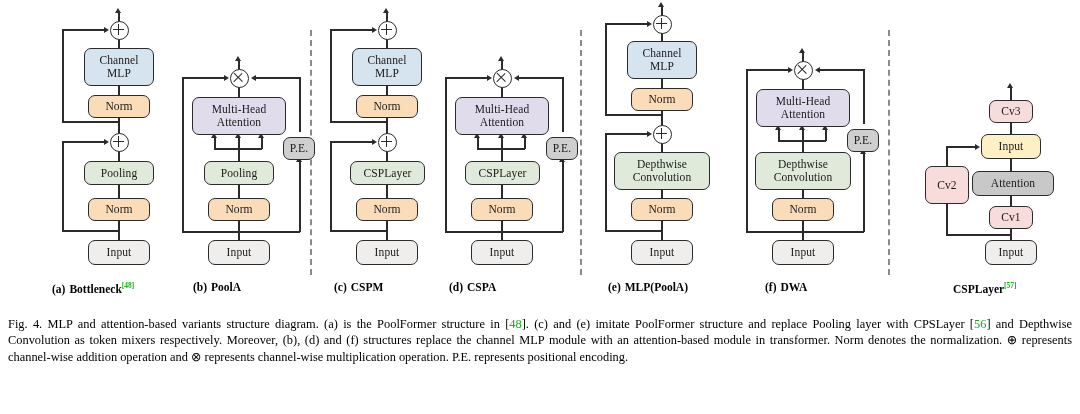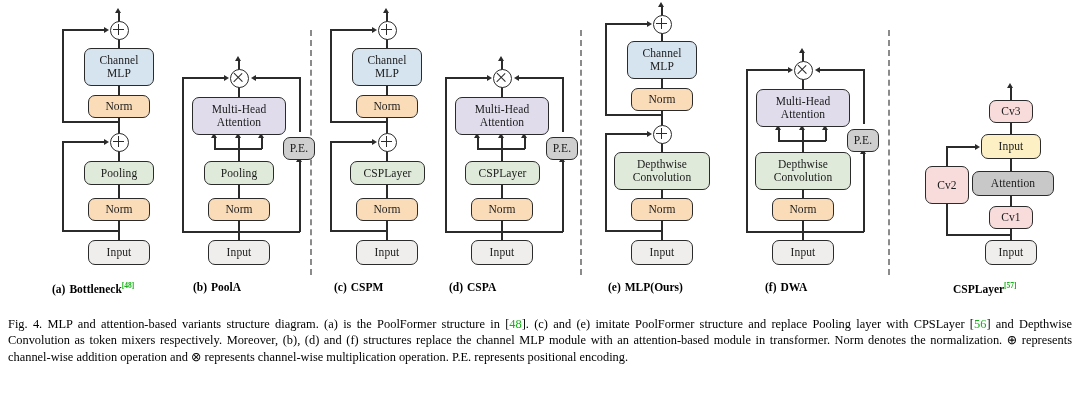--- a/index.html
+++ b/index.html
@@ -281,21 +281,21 @@
     <i class="a"></i>
       <i class="b"></i>
   </div>
   <div class="wire v" style="left:605px;top:23px;height:92px;"></div>
   <div class="wire h" style="left:605px;top:114px;width:57px;"></div>
   <div class="wire h" style="left:605px;top:23px;width:44px;"></div>
   <div class="ah right" style="left:647px;top:20.5px;"></div>
   <div class="wire v" style="left:661px;top:7px;height:9px;"></div>
   <div class="ah up" style="left:658.1px;top:2px;"></div>
   <div class="sublabel" style="left:608px;top:281px;">
-    <span class="tag">(e)</span><span>MLP(Ours)</span>
+    <span class="tag">(e)</span><span>MLP(PoolA)</span>
   </div>
 
   <div class="node" style="left:772px;top:240px;width:62px;height:25px;background:#efeeec;">Input</div>
   <div class="wire v" style="left:802px;top:220px;height:20px;"></div>
   <div class="node" style="left:772px;top:198px;width:62px;height:23px;background:#fadcb8;">Norm</div>
   <div class="wire v" style="left:802px;top:189px;height:10px;"></div>
   <div class="node two-line" style="left:755px;top:152px;width:96px;height:38px;background:#dfeada;flex-direction:column;">
     <span>Depthwise</span>
     <span>Convolution</span>
   </div>

